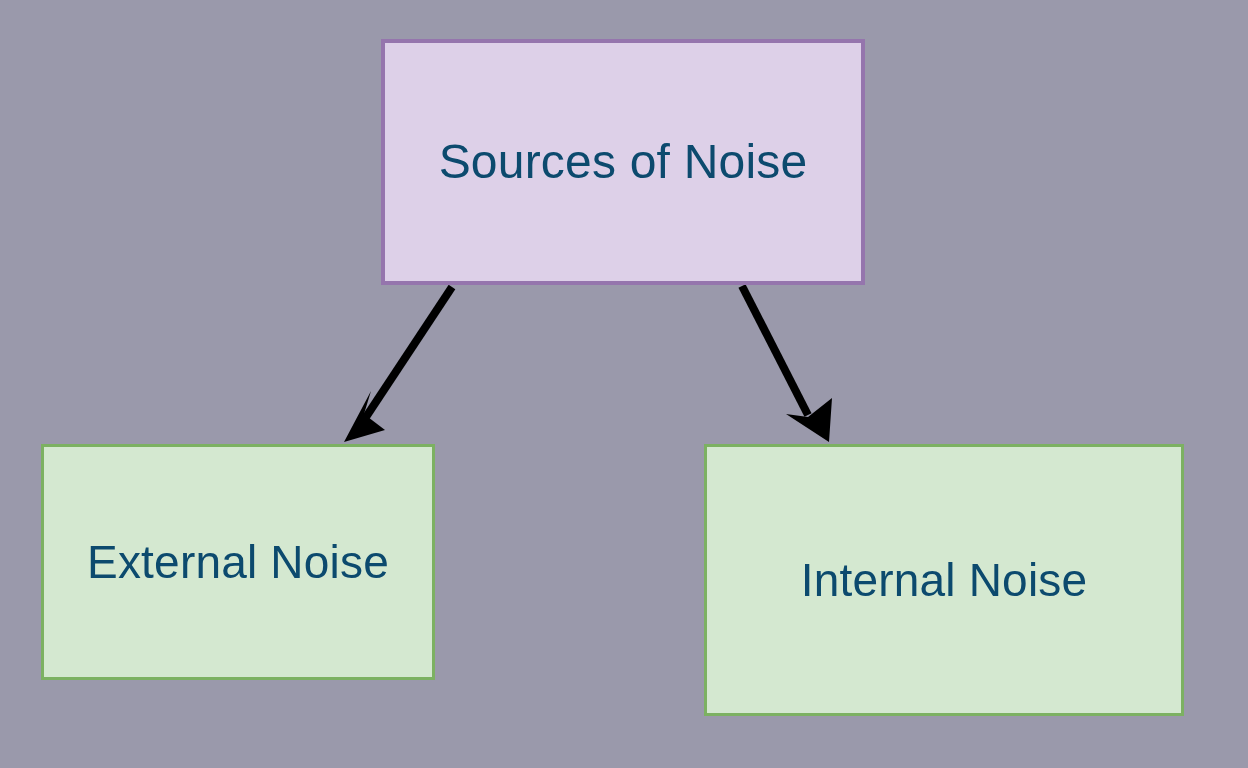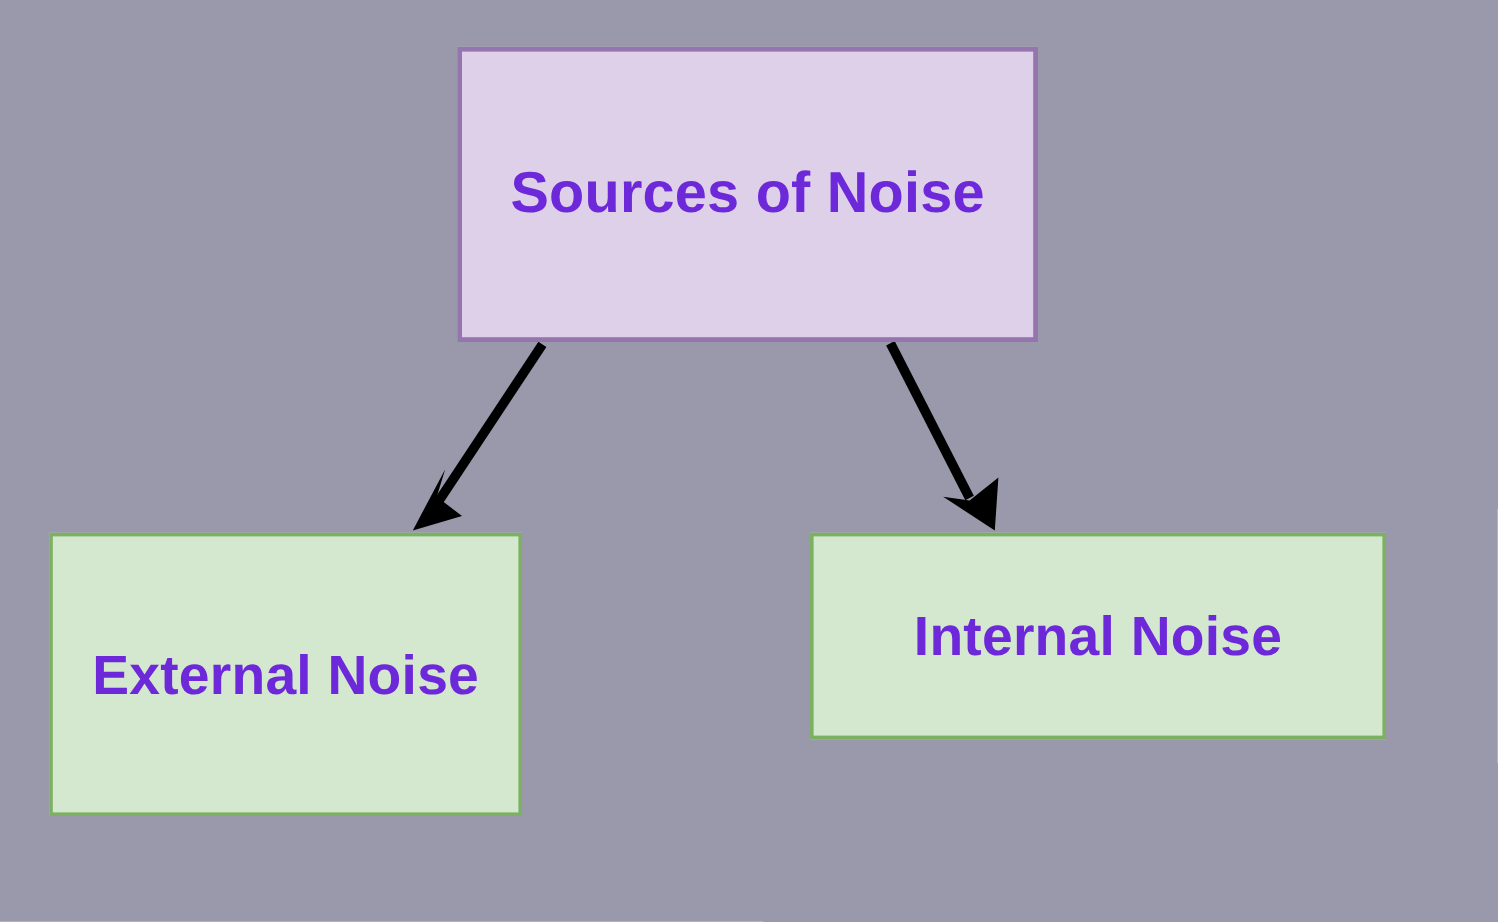--- a/index.html
+++ b/index.html
@@ -20,22 +20,22 @@
   }
   .node {
     position: absolute;
     box-sizing: border-box;
     display: flex;
     align-items: center;
     justify-content: center;
     text-align: center;
   }
   .node-label {
-    font-weight: bold;
-    color: #6d28d9;
+    font-weight: normal;
+    color: #0c4a6e;
     line-height: 1.1;
     letter-spacing: 0.2px;
   }
   #node-root {
     left: 381px;
     top: 39px;
     width: 484px;
     height: 246px;
     background: #ddd0e8;
     border: 4px solid #9575ad;
@@ -45,24 +45,24 @@
   }
   #node-external {
     left: 41px;
     top: 444px;
     width: 394px;
     height: 236px;
     background: #d4e8d0;
     border: 3px solid #7cb162;
   }
   #node-internal {
-    left: 675px;
+    left: 704px;
     top: 444px;
     width: 480px;
-    height: 172px;
+    height: 272px;
     background: #d4e8d0;
     border: 3px solid #7cb162;
   }
   #node-external .node-label,
   #node-internal .node-label {
     font-size: 46px;
   }
   #edges {
     position: absolute;
     left: 0;

